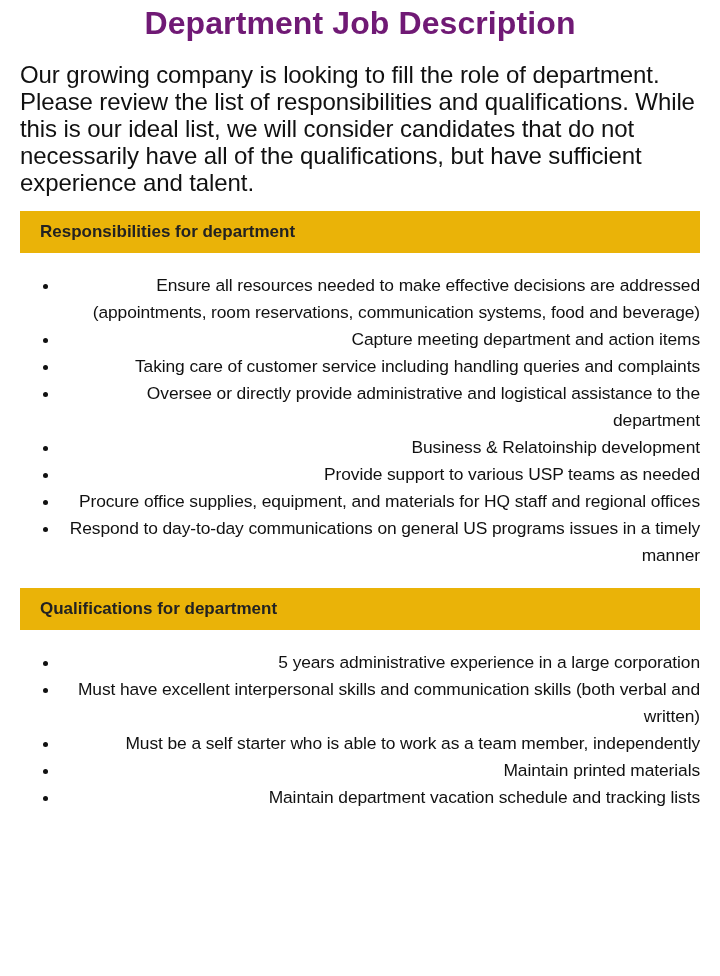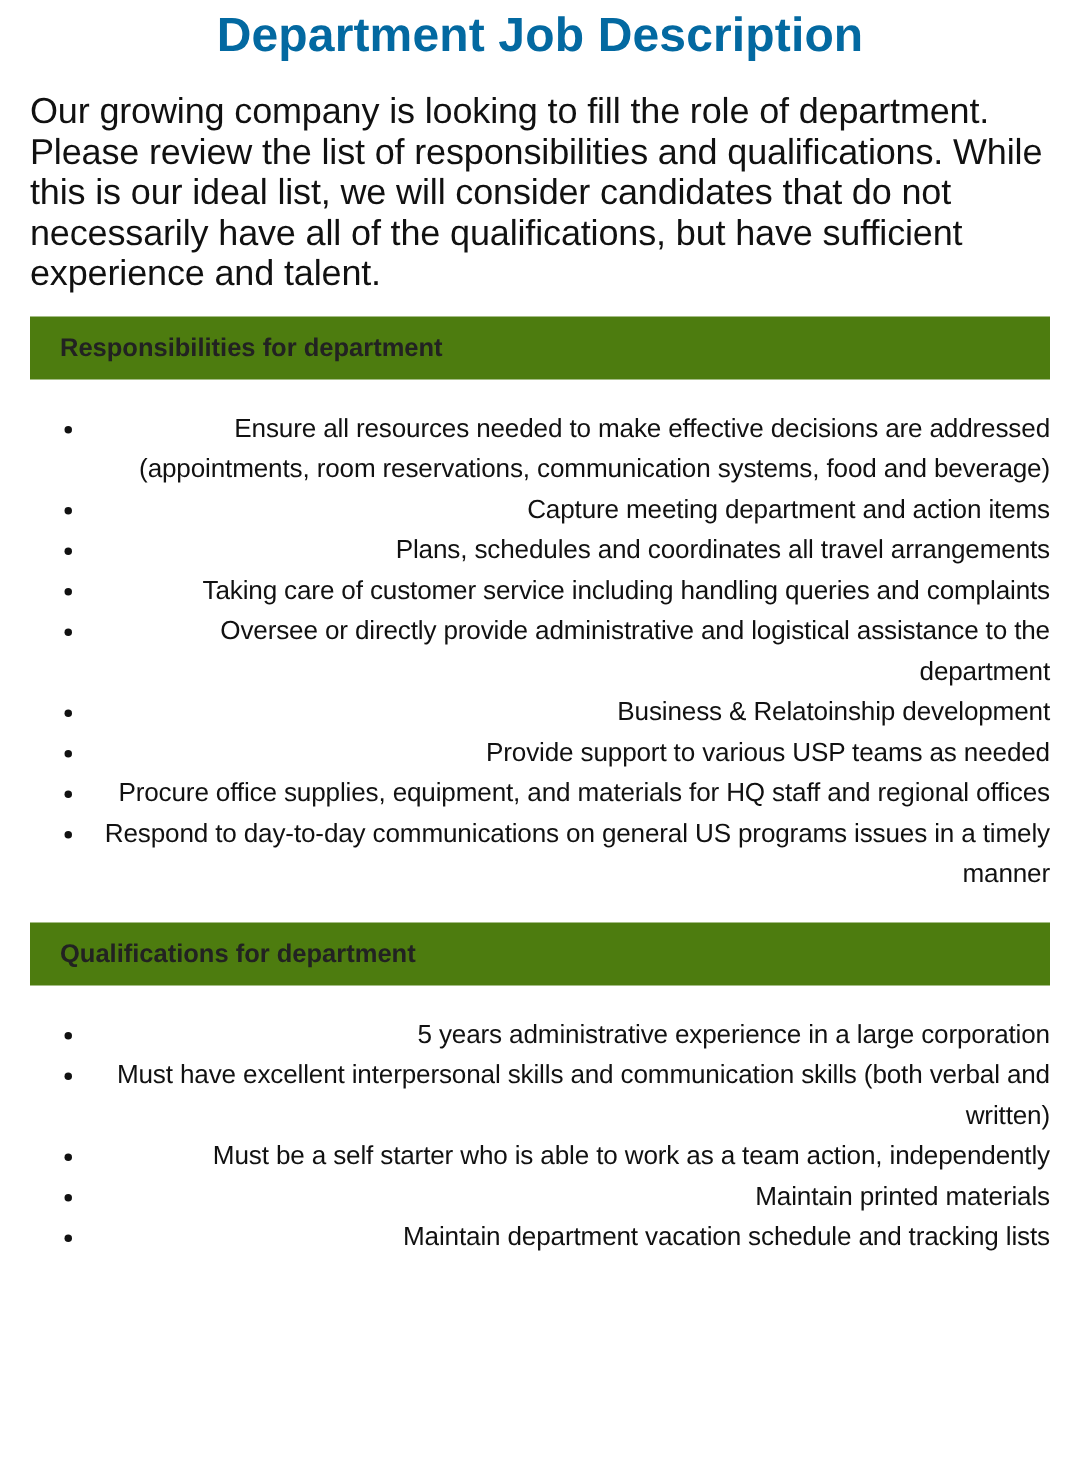--- a/index.html
+++ b/index.html
@@ -21,31 +21,31 @@
     }
     h1 {
       margin: 0;
       padding-top: 2px;
       height: 42px;
       line-height: 42px;
       font-size: 32px;
       font-weight: bold;
       text-align: center;
       letter-spacing: 0.1px;
-      color: #0369a1;
+      color: #701a75;
     }
     .intro {
       margin: 17px 0 0 0;
       font-size: 24px;
       line-height: 27px;
       letter-spacing: -0.1px;
     }
     .section-header {
       margin-top: 15px;
-      background: #4d7c0f;
+      background: #eab308;
       height: 42px;
       line-height: 42px;
       padding-left: 20px;
       font-size: 17px;
       font-weight: bold;
       color: #222;
     }
     ul.list {
       margin: 19px 0 0 0;
       padding: 0 0 0 40px;
@@ -74,30 +74,29 @@
 <body>
 
 <div class="page">
   <h1>Department Job Description</h1>
   <p class="intro">Our growing company is looking to fill the role of department. Please review the list of responsibilities and qualifications. While this is our ideal list, we will consider candidates that do not necessarily have all of the qualifications, but have sufficient experience and talent.</p>
 
   <div class="section-header">Responsibilities for department</div>
   <ul class="list">
     <li>Ensure all resources needed to make effective decisions are addressed (appointments, room reservations, communication systems, food and beverage)</li>
     <li>Capture meeting department and action items</li>
-    <li>Plans, schedules and coordinates all travel arrangements</li>
     <li>Taking care of customer service including handling queries and complaints</li>
     <li>Oversee or directly provide administrative and logistical assistance to the department</li>
     <li>Business &amp; Relatoinship development</li>
     <li>Provide support to various USP teams as needed</li>
     <li>Procure office supplies, equipment, and materials for HQ staff and regional offices</li>
     <li>Respond to day-to-day communications on general US programs issues in a timely manner</li>
   </ul>
 
   <div class="section-header qual-header">Qualifications for department</div>
   <ul class="list">
     <li>5 years administrative experience in a large corporation</li>
     <li>Must have excellent interpersonal skills and communication skills (both verbal and written)</li>
-    <li>Must be a self starter who is able to work as a team action, independently</li>
+    <li>Must be a self starter who is able to work as a team member, independently</li>
     <li>Maintain printed materials</li>
     <li>Maintain department vacation schedule and tracking lists</li>
   </ul>
 </div>
 
 </body></html>

